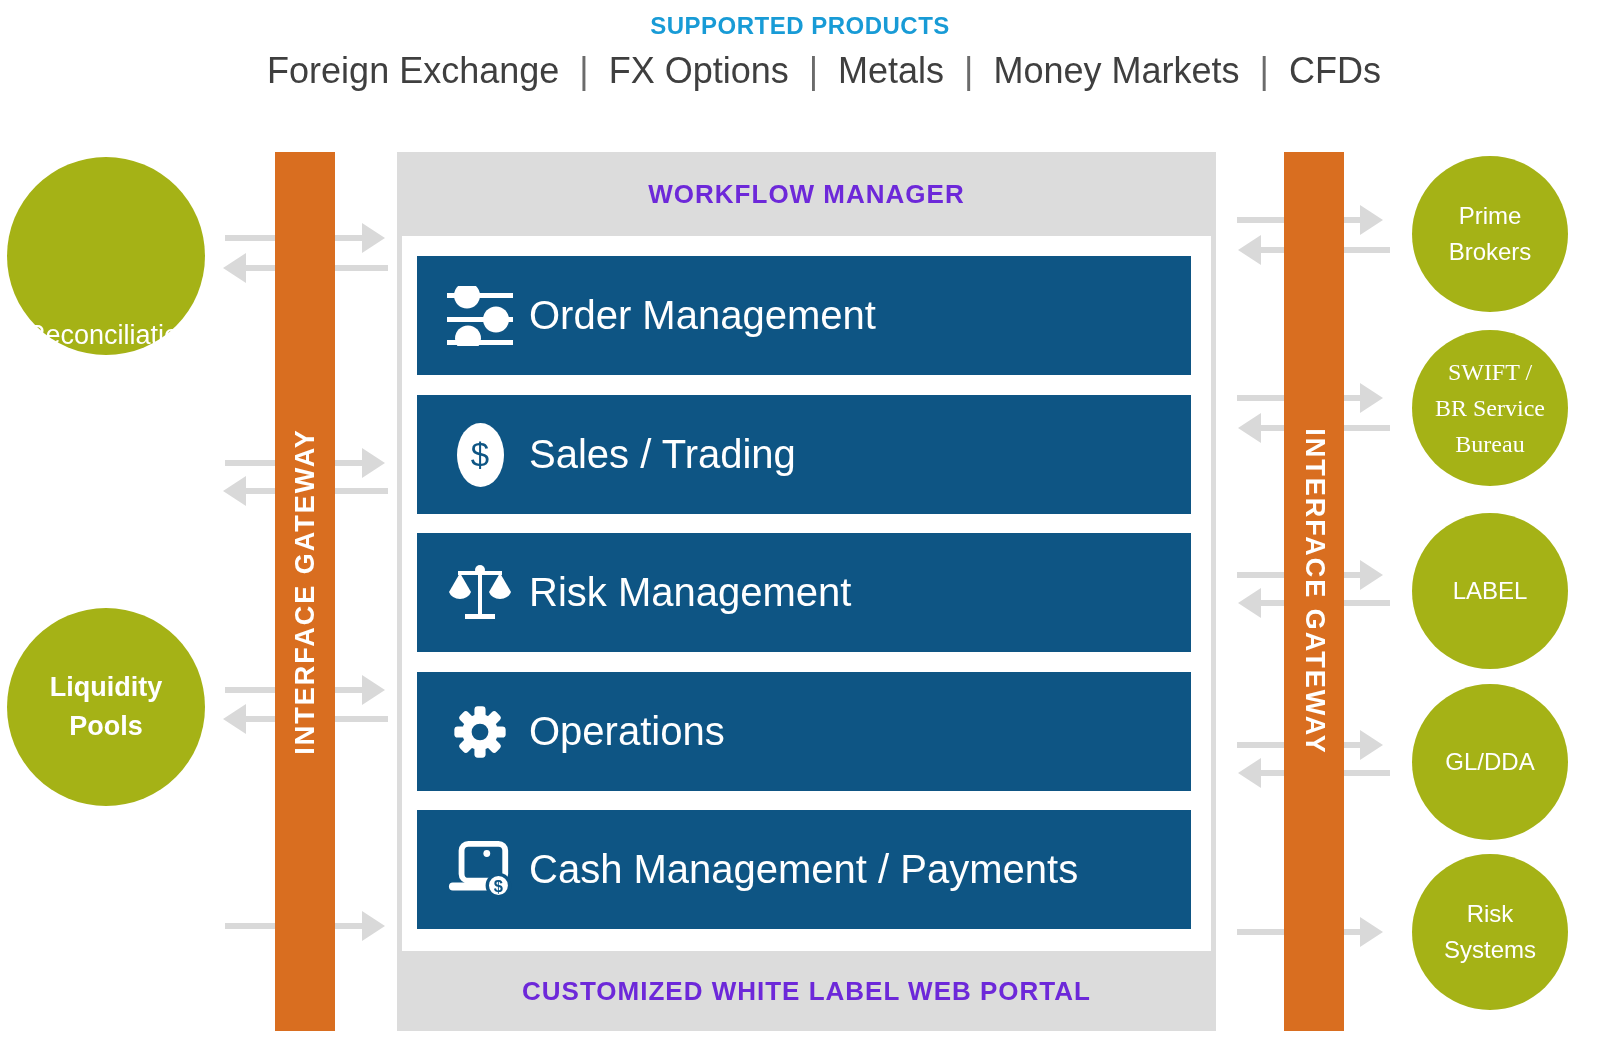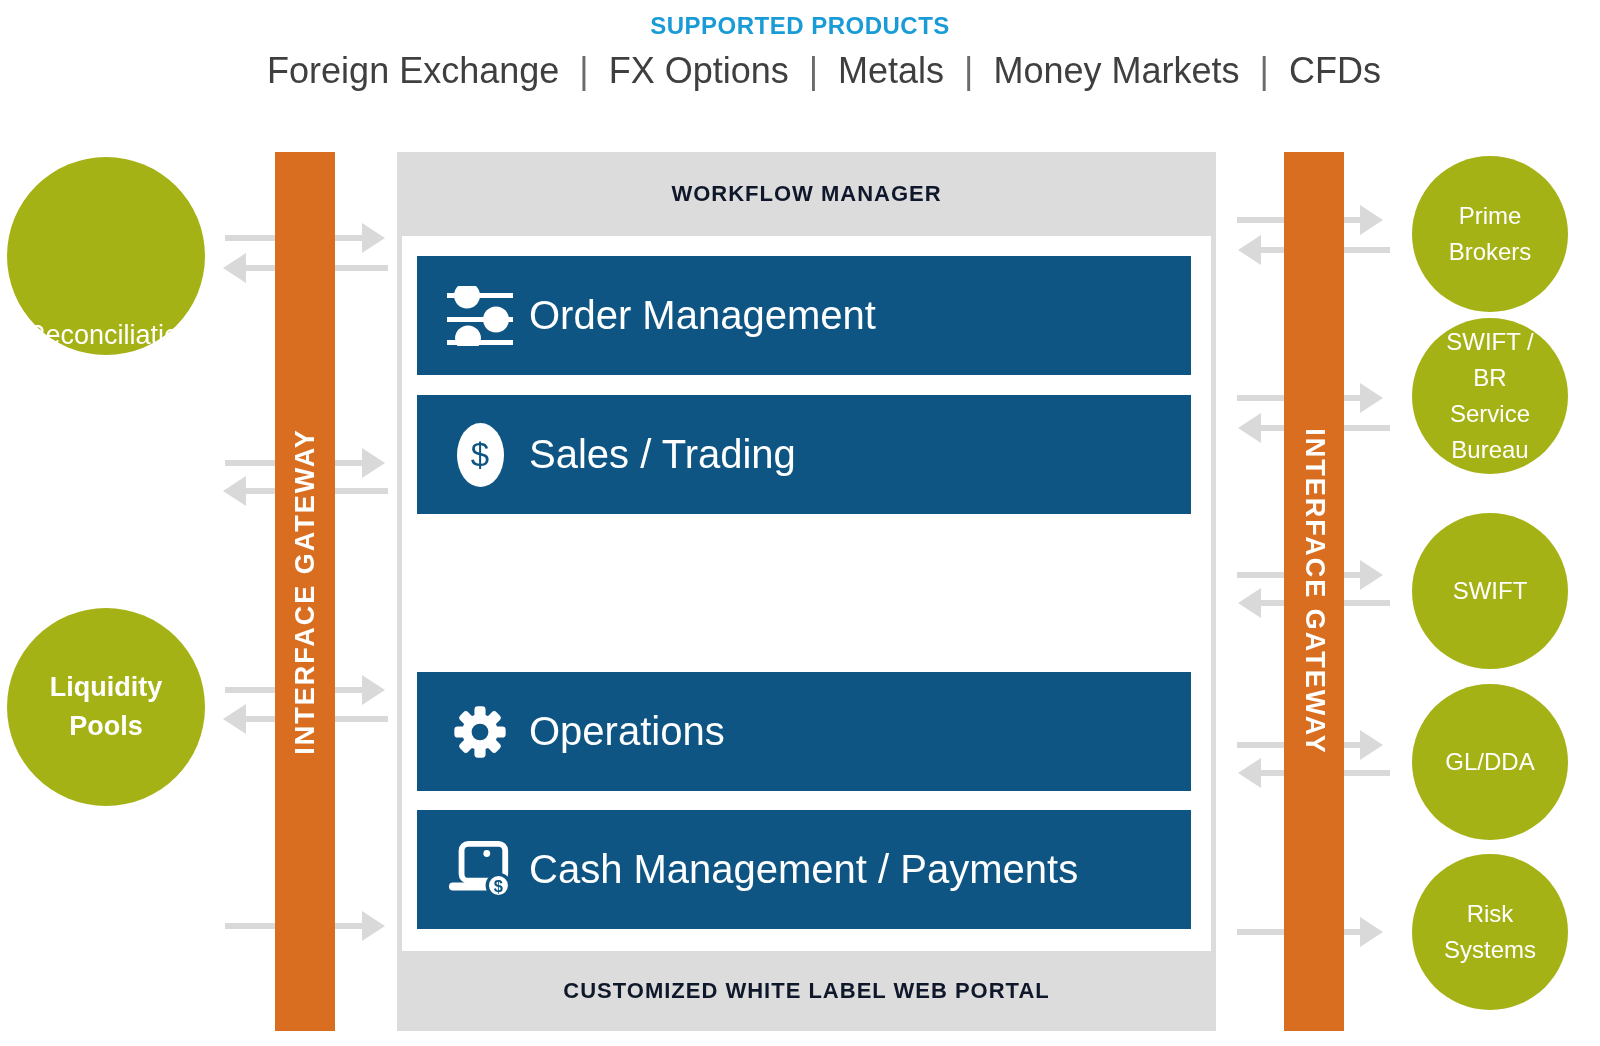--- a/index.html
+++ b/index.html
@@ -32,21 +32,21 @@
   
   .arr{position:absolute;height:6px;background:#d9d9d9;z-index:1;}
   .arr.r::after{content:'';position:absolute;right:-23px;top:50%;transform:translateY(-50%);
     border-left:23px solid #d9d9d9;border-top:15px solid transparent;border-bottom:15px solid transparent;}
   .arr.l::before{content:'';position:absolute;left:-23px;top:50%;transform:translateY(-50%);
     border-right:23px solid #d9d9d9;border-top:15px solid transparent;border-bottom:15px solid transparent;}
 
   
   .panel{position:absolute;left:397px;top:152px;width:819px;height:879px;background:#dcdcdc;z-index:2;}
   .panel-head,.panel-foot{position:absolute;left:0;width:100%;display:flex;align-items:center;justify-content:center;
-    color:#0f172a;font-weight:bold;font-size:22px;letter-spacing:1px;}
+    color:#6d28d9;font-weight:bold;font-size:26px;letter-spacing:1px;}
   .panel-head{top:0;height:84px;}
   .panel-foot{bottom:0;height:80px;}
   .panel-inner{position:absolute;left:5px;top:84px;width:809px;height:715px;background:#ffffff;}
   .mod{position:absolute;left:15px;width:774px;height:119px;background:#0e5584;
     display:flex;align-items:center;padding-left:30px;box-sizing:border-box;}
   .mod .icon-box{width:66px;height:70px;display:flex;align-items:center;justify-content:center;flex:0 0 66px;}
   .mod .mlabel{margin-left:16px;color:#ffffff;font-size:40px;font-weight:300;white-space:nowrap;}
   .dollar-ellipse{width:47px;height:64px;background:#ffffff;border-radius:50%;
     display:flex;align-items:center;justify-content:center;color:#0e5584;font-size:33px;font-weight:400;}
 </style>
@@ -63,25 +63,25 @@
   <div class="circle c-left" style="left:7px;top:157px;align-items:flex-end;">
     <span class="lbl">Reconciliation</span>
   </div>
   <div class="circle c-left" style="left:7px;top:608px;font-weight:bold;">
     <span class="lbl">Liquidity Pools</span>
   </div>
 
   <div class="circle c-right" style="left:1412px;top:156px;">
     <span class="lbl">Prime Brokers</span>
   </div>
-  <div class="circle c-right" style="left:1412px;top:318px;">
+  <div class="circle c-right" style="left:1412px;top:330px;font-family:Liberation Serif, serif;">
     <span class="lbl">SWIFT / BR Service Bureau</span>
   </div>
   <div class="circle c-right" style="left:1412px;top:513px;">
-    <span class="lbl">SWIFT</span>
+    <span class="lbl">LABEL</span>
   </div>
   <div class="circle c-right" style="left:1412px;top:684px;">
     <span class="lbl">GL/DDA</span>
   </div>
   <div class="circle c-right" style="left:1412px;top:854px;">
     <span class="lbl">Risk Systems</span>
   </div>
 
   <div class="gateway gw-left" style="left:275px;">
     <span>INTERFACE GATEWAY</span>
@@ -130,20 +130,35 @@
 
       <div class="mod" style="top:159px;">
         <div class="icon-box">
           <div class="dollar-ellipse">
               <span>$</span>
             </div>
         </div>
         <span class="mlabel">Sales / Trading</span>
       </div>
 
+      <div class="mod" style="top:297px;">
+        <div class="icon-box">
+          <svg width="64" height="58" viewBox="0 0 64 58">
+            <g fill="#ffffff" stroke="none">
+              <circle cx="32" cy="6" r="5"></circle>
+              <rect x="10" y="7" width="44" height="4"></rect>
+              <path d="M12 9 L1 28 A 11.5 10 0 0 0 23 28 Z"></path>
+              <path d="M52 9 L41 28 A 11.5 10 0 0 0 63 28 Z"></path>
+              <rect x="30" y="6" width="4" height="44"></rect>
+              <rect x="17" y="50" width="30" height="5"></rect>
+            </g>
+          </svg>
+        </div>
+        <span class="mlabel">Risk Management</span>
+      </div>
 
       <div class="mod" style="top:436px;">
         <div class="icon-box">
           <svg width="58" height="58" viewBox="0 0 52 52">
             <g fill="#ffffff">
               <rect x="21" y="3" width="10" height="46" rx="3"></rect>
               <rect x="21" y="3" width="10" height="46" rx="3" transform="rotate(45 26 26)"></rect>
               <rect x="21" y="3" width="10" height="46" rx="3" transform="rotate(90 26 26)"></rect>
               <rect x="21" y="3" width="10" height="46" rx="3" transform="rotate(135 26 26)"></rect>
               <circle cx="26" cy="26" r="16"></circle>

